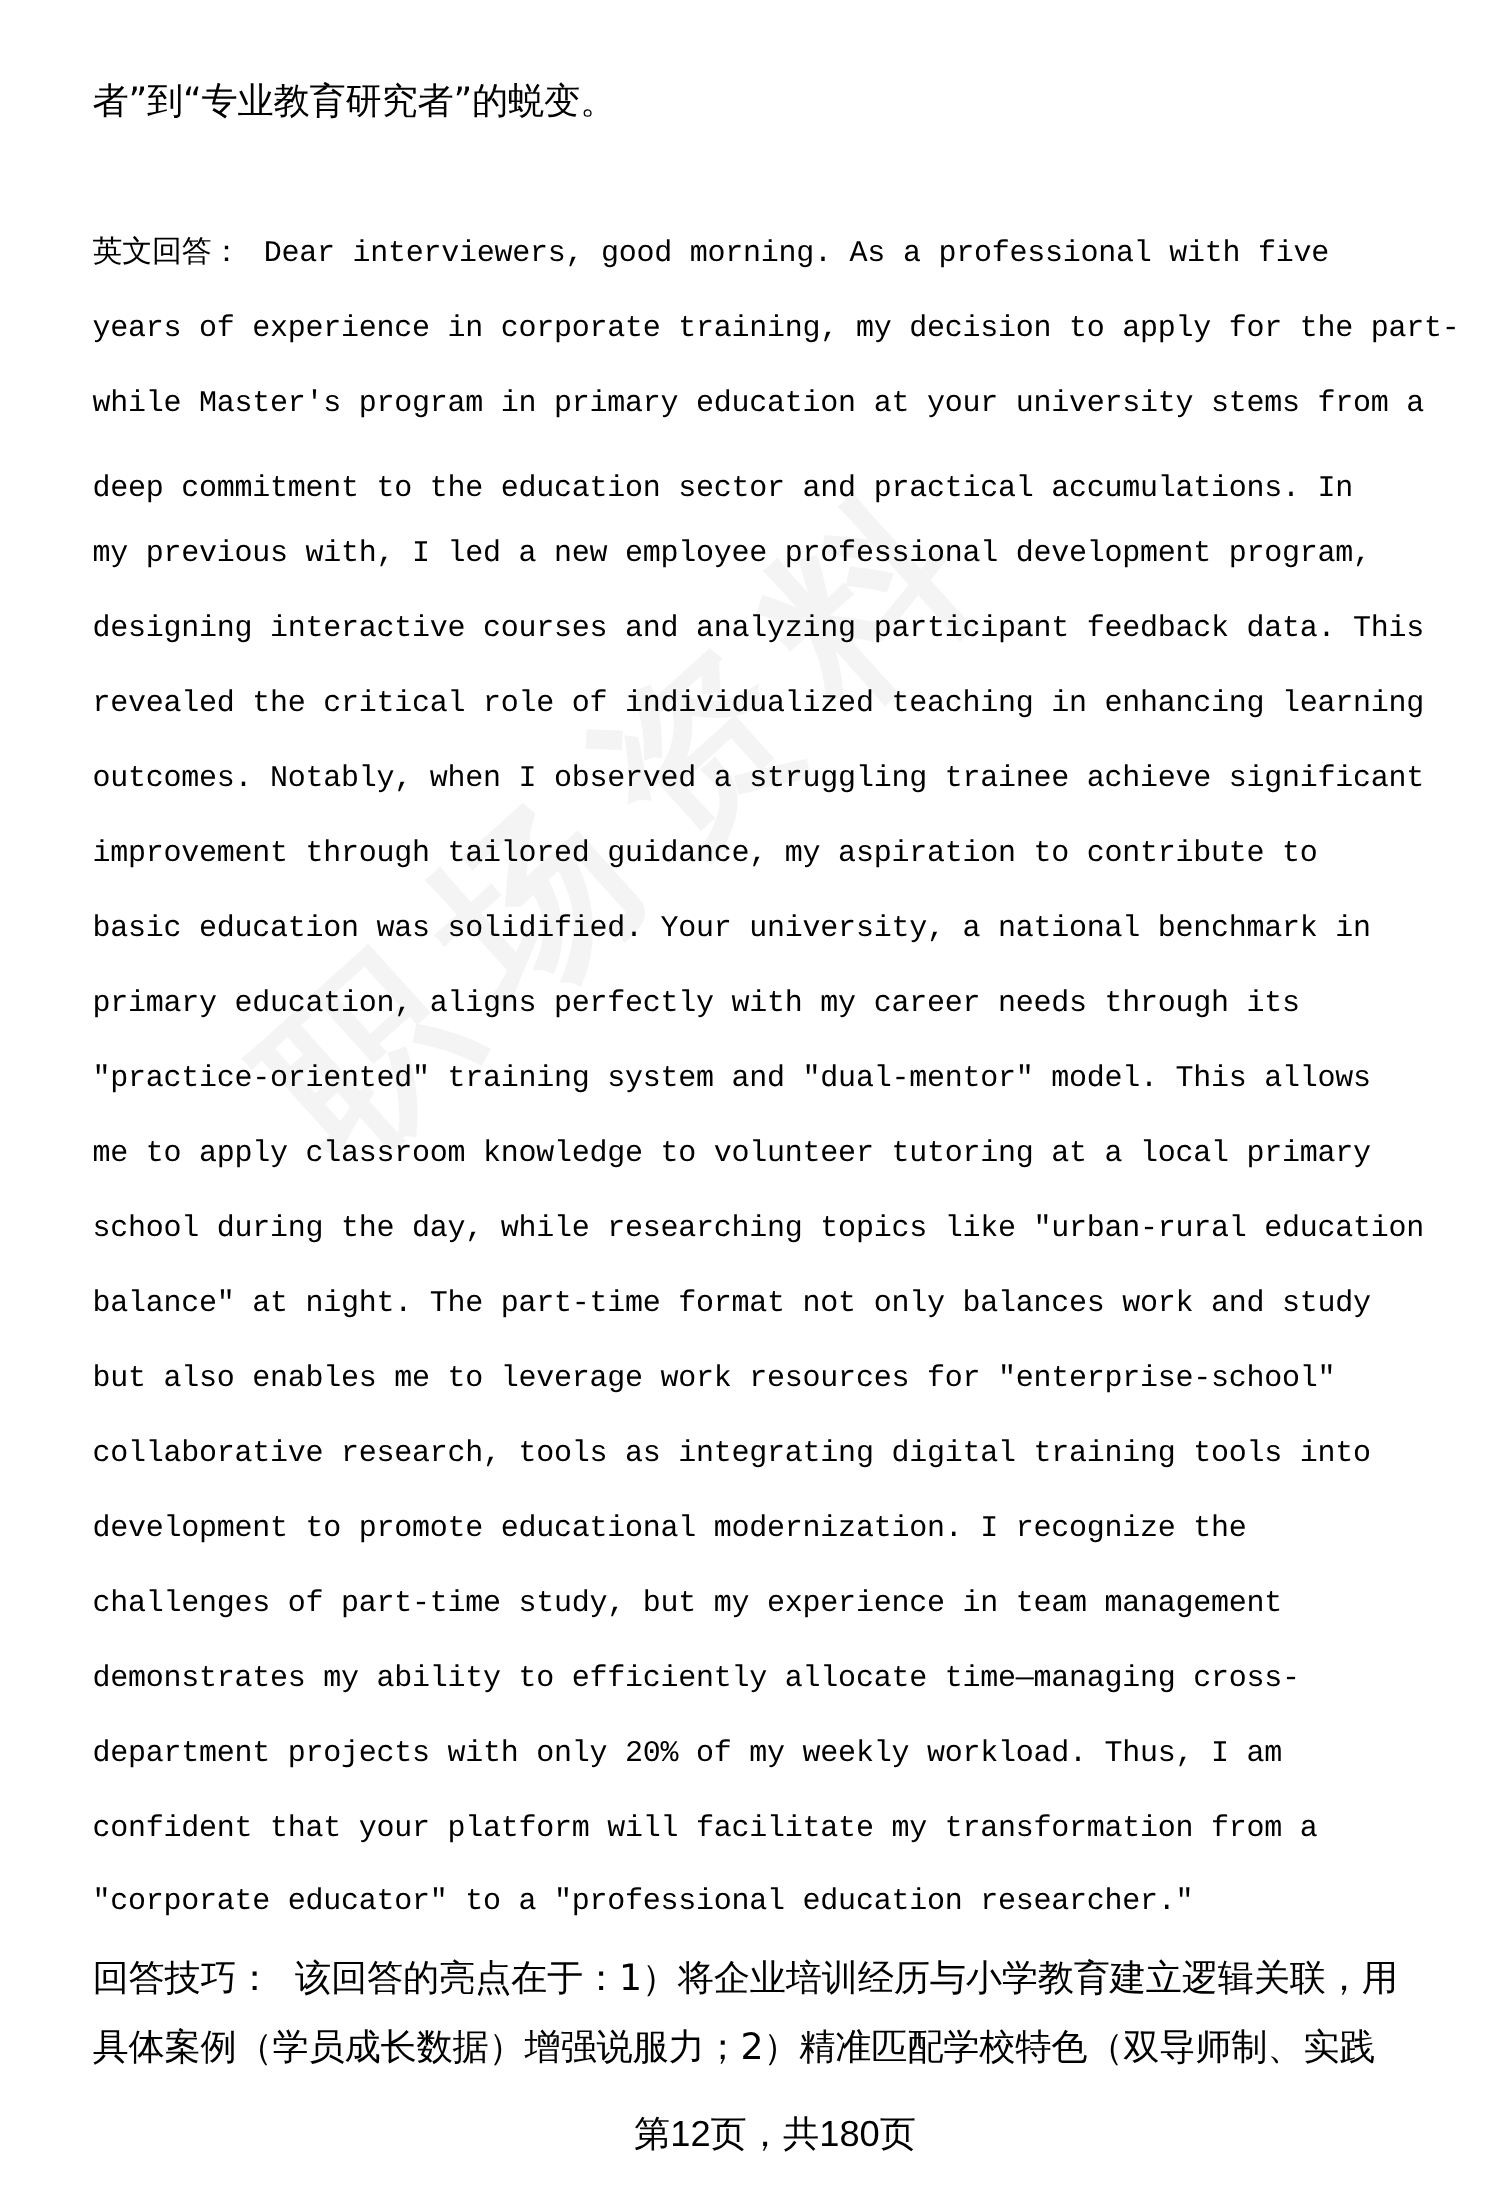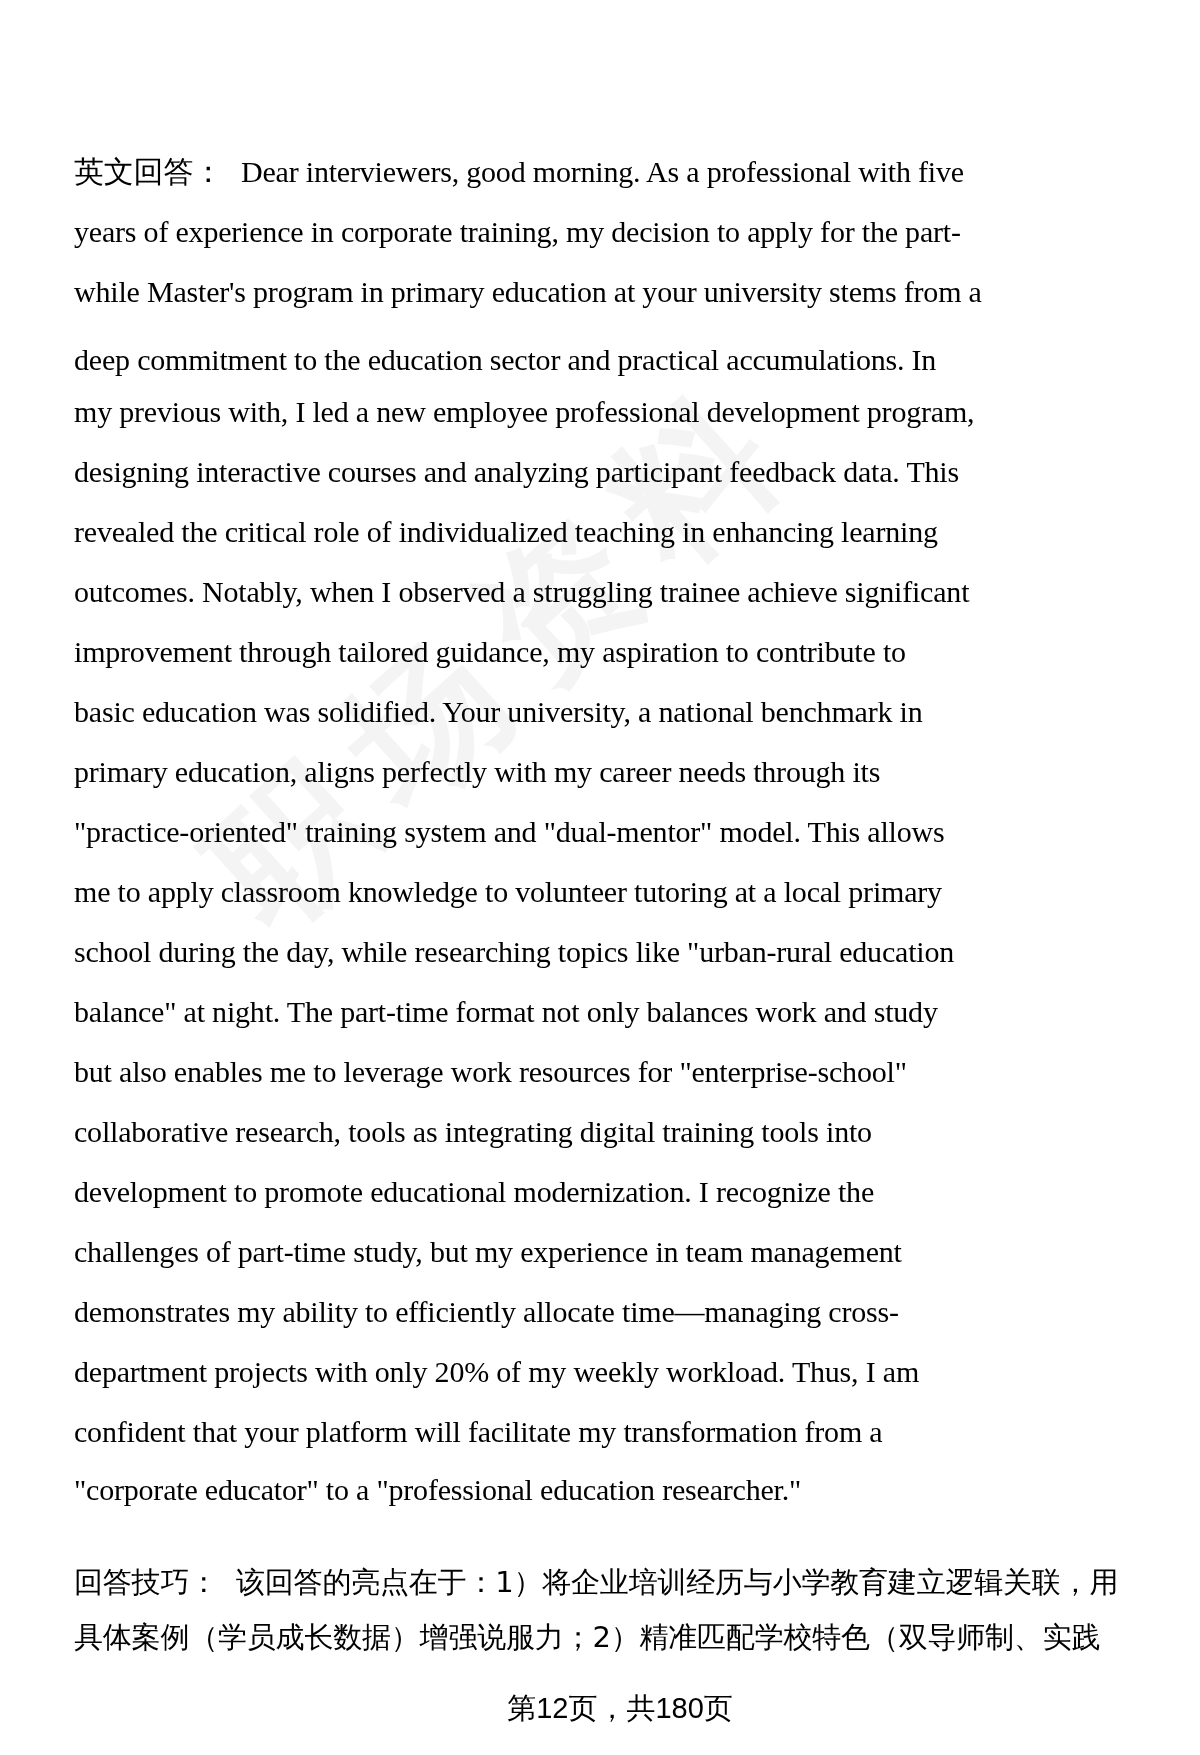--- a/index.html
+++ b/index.html
@@ -6,32 +6,33 @@
   body { width: 1200px; height: 1755px; position: relative; overflow: hidden;
          font-family: "DejaVu Sans", "Liberation Sans", sans-serif; color: #000; }
   .page { position: absolute; left: 0; top: 0; width: 1200px; height: 1755px; background: #fff; }
   .watermark { position: absolute; left: 170px; top: 820px; width: 1000px;
                transform: rotate(-42deg); transform-origin: left top;
                font-size: 150px; font-weight: bold; color: rgba(0,0,0,0.045);
                letter-spacing: 30px; white-space: nowrap; pointer-events: none;
                font-family: "DejaVu Sans", sans-serif; }
   .line { position: absolute; left: 74px; white-space: nowrap; font-size: 29px;
           line-height: 40px; height: 40px; letter-spacing: -0.2px; }
-  .line.en { font-family: Liberation Serif, serif; font-size: 30px; }
+  .line.en { font-family: Liberation Mono, monospace; font-size: 24px; margin-top: 32px; }
   .footer { position: absolute; left: 0; width: 1240px; text-align: center; top: 1688px;
             font-size: 29px; line-height: 40px; font-family: "Liberation Sans", "DejaVu Sans", sans-serif; }
   .label { margin-right: 18px; }
 </style>
 </head>
 <body>
 
 <div class="page">
 
   <div class="watermark">职场资料</div>
 
+  <div class="line" style="top:60px">者”到“专业教育研究者”的蜕变。</div>
 
   <div>
     <div class="line en" style="top:152px"><span class="label">英文回答：</span><span>Dear interviewers, good morning. As a professional with five</span></div>
     <div class="line en" style="top:212px">years of experience in corporate training, my decision to apply for the part-</div>
     <div class="line en" style="top:272px">while Master's program in primary education at your university stems from a</div>
     <div class="line en" style="top:340px">deep commitment to the education sector and practical accumulations. In</div>
     <div class="line en" style="top:392px">my previous with, I led a new employee professional development program,</div>
     <div class="line en" style="top:452px">designing interactive courses and analyzing participant feedback data. This</div>
     <div class="line en" style="top:512px">revealed the critical role of individualized teaching in enhancing learning</div>
     <div class="line en" style="top:572px">outcomes. Notably, when I observed a struggling trainee achieve significant</div>

